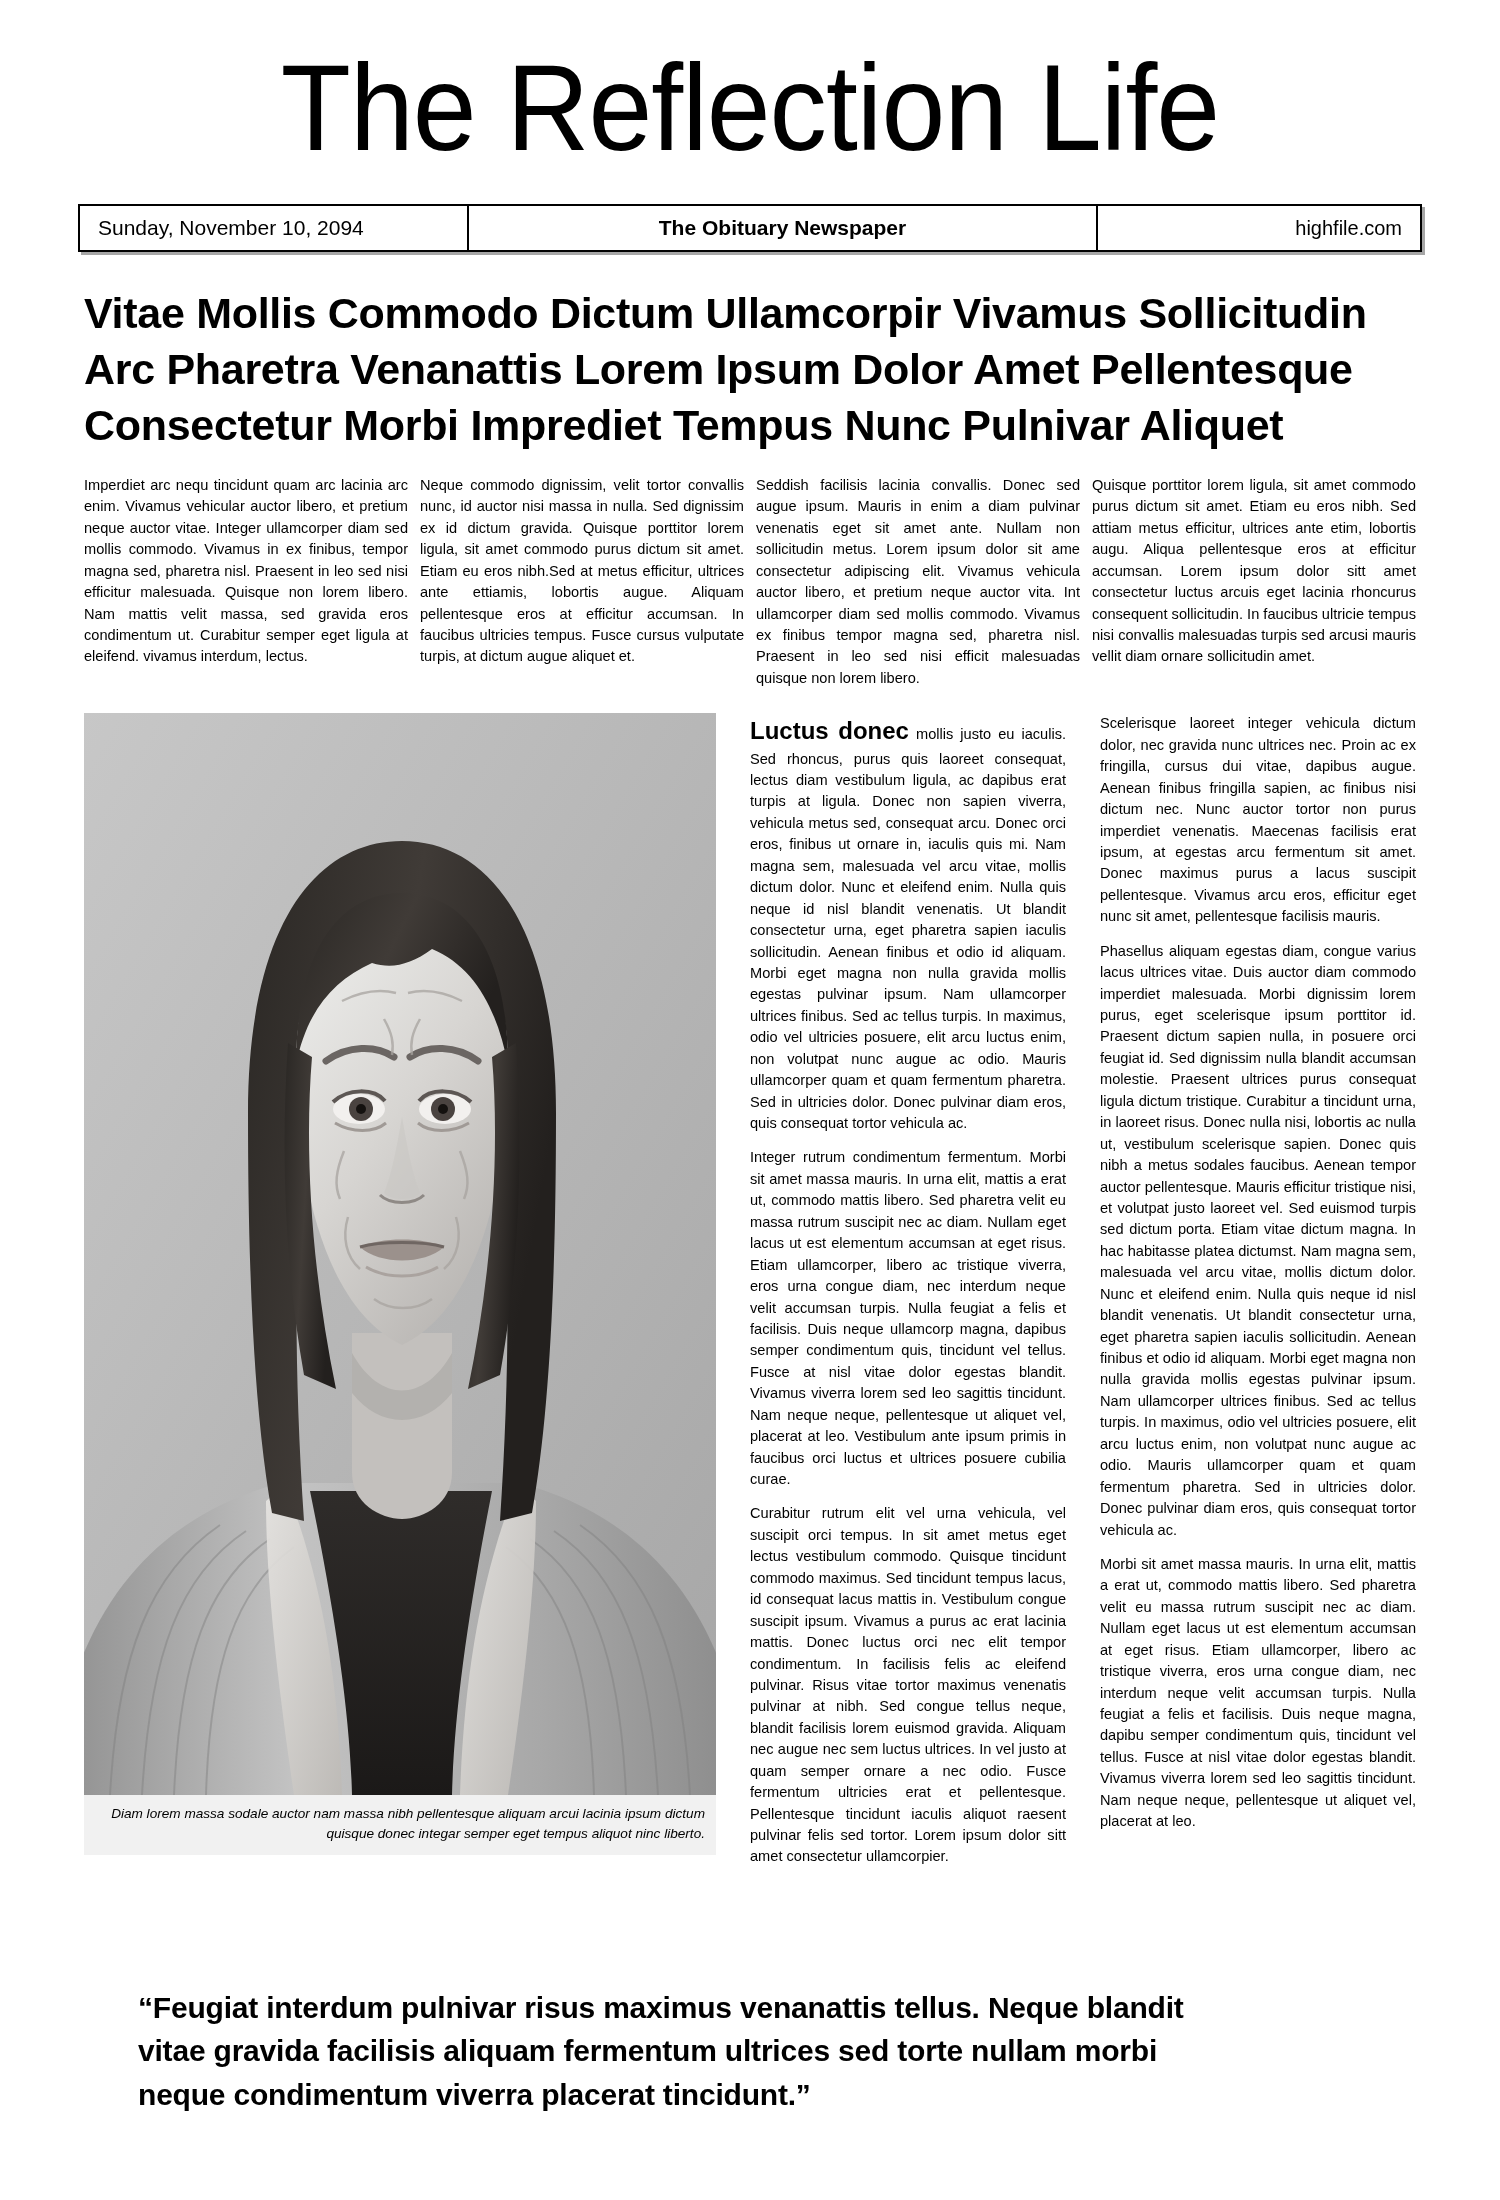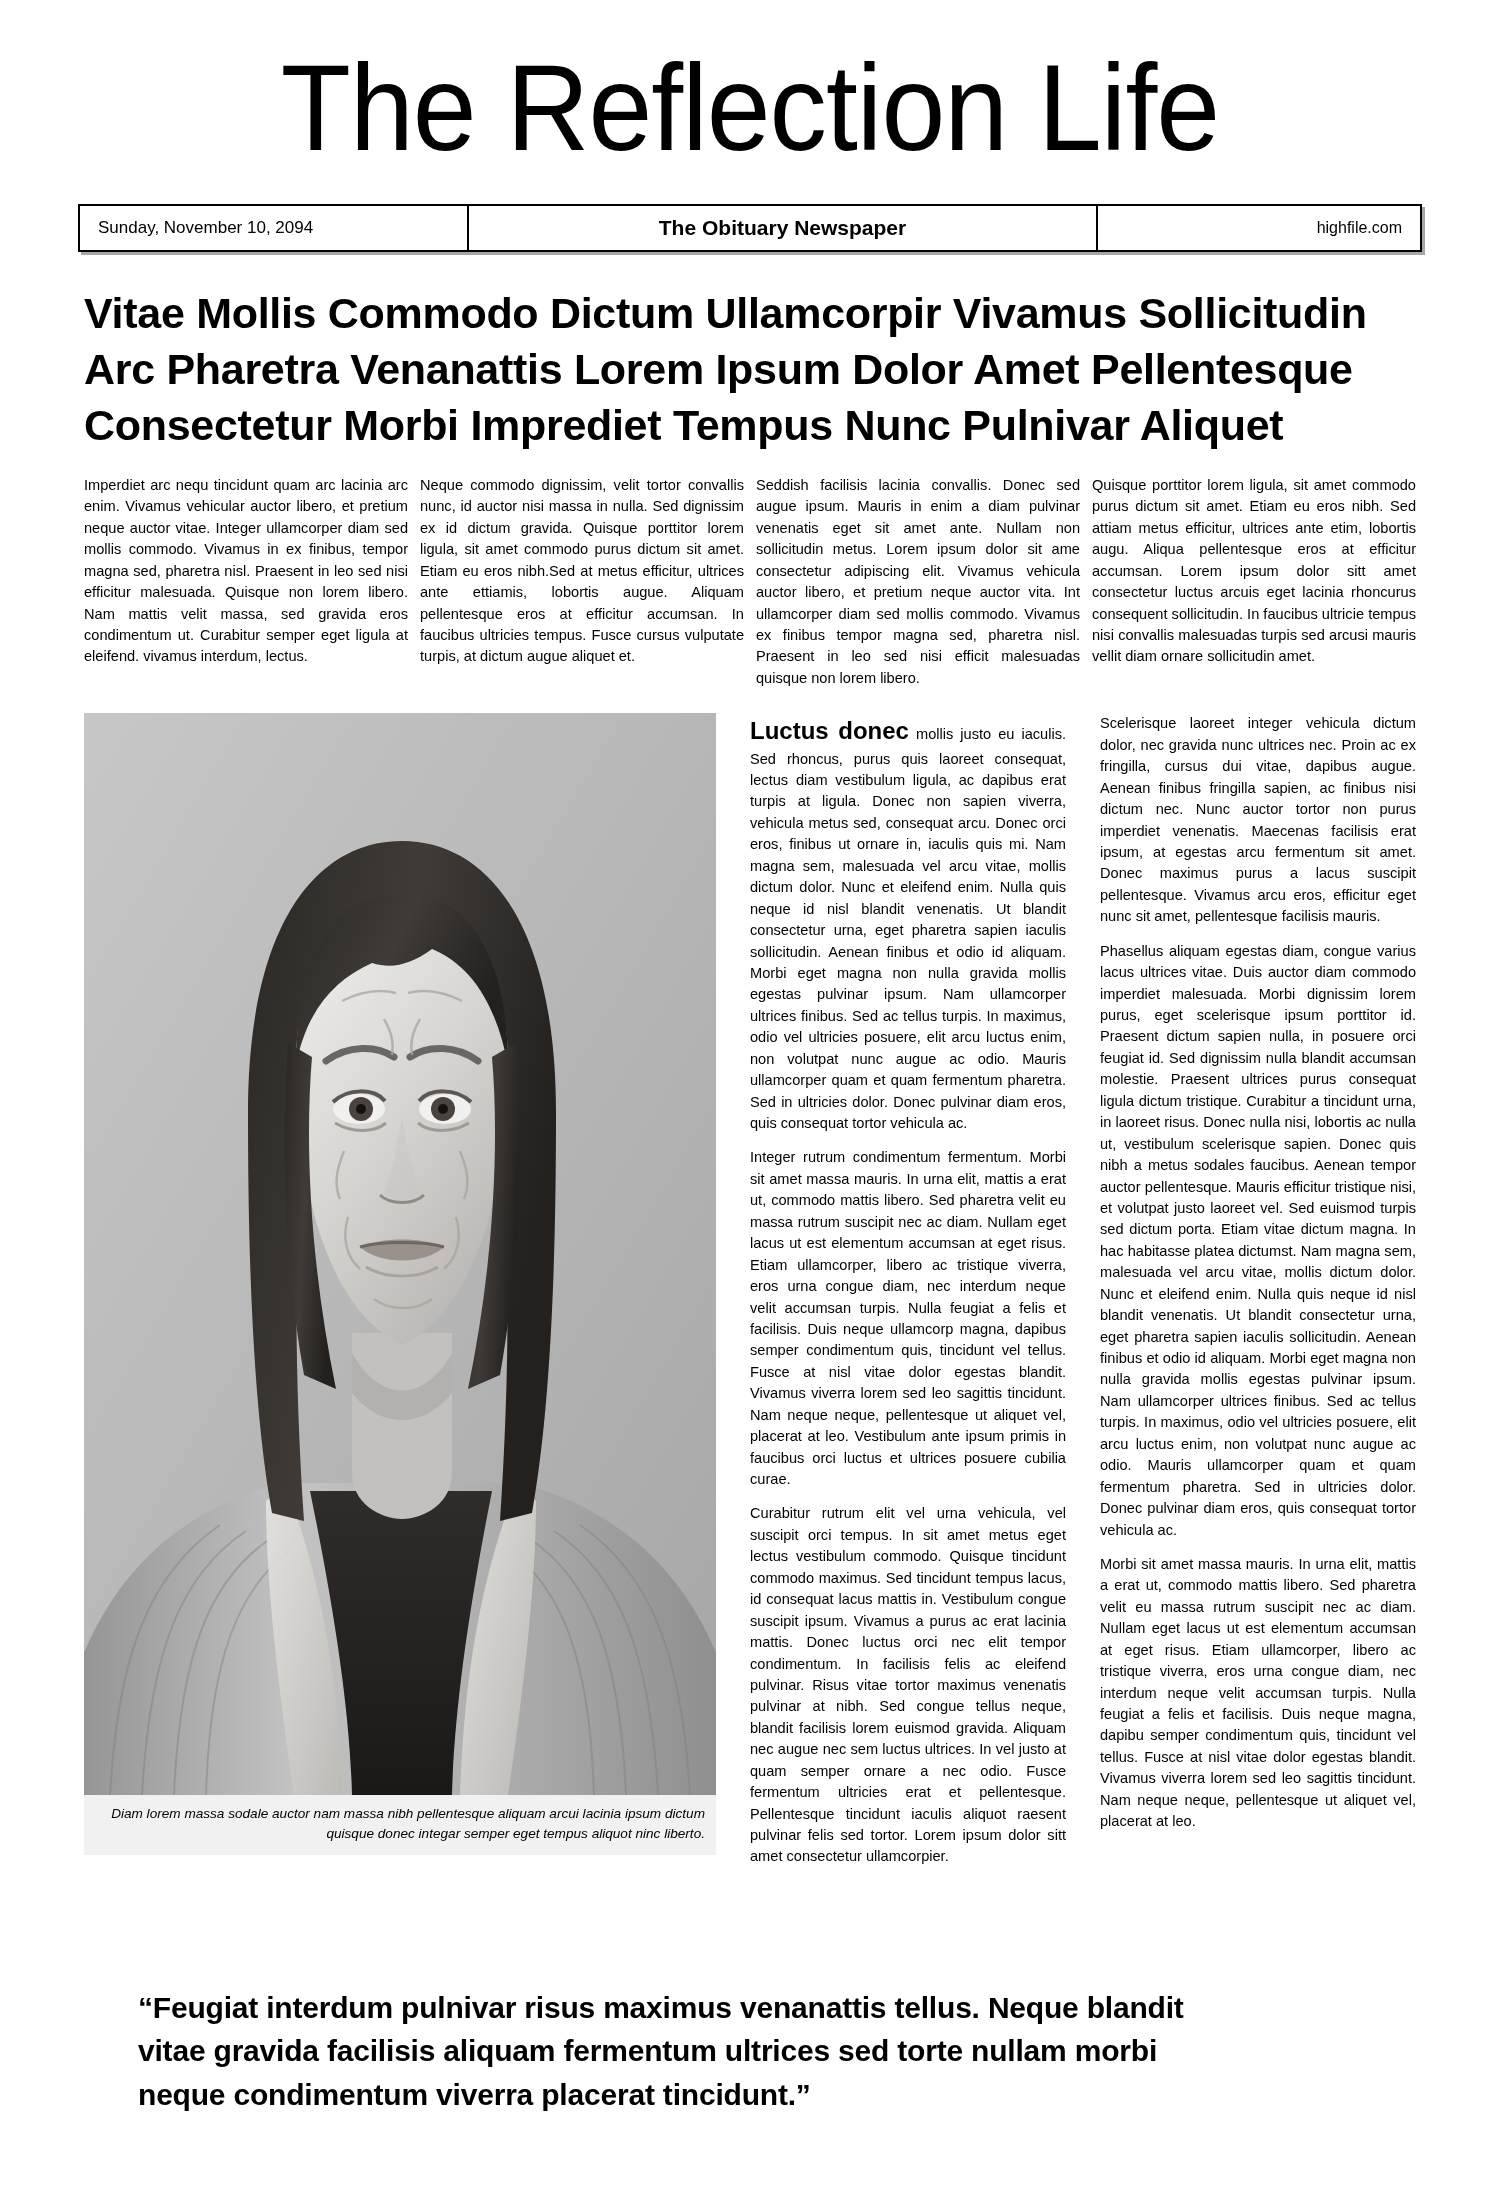--- a/index.html
+++ b/index.html
@@ -41,40 +41,40 @@
     margin-top: 26px;
     display: flex;
     border: 2px solid #000;
     box-shadow: 3px 3px 0 rgba(0,0,0,0.35);
     height: 48px;
     align-items: stretch;
   }
   .infobar-cell {
     display: flex;
     align-items: center;
-    font-size: 17px;
+    font-size: 21px;
     padding: 0 18px;
   }
   .infobar-left {
     width: 29%;
     border-right: 2px solid #000;
     justify-content: flex-start;
   }
   .infobar-center {
     flex: 1;
     border-right: 2px solid #000;
     justify-content: center;
     font-weight: bold;
     font-size: 21px;
     text-align: center;
   }
   .infobar-right {
     width: 24%;
     justify-content: flex-end;
-    font-size: 16px;
+    font-size: 20px;
   }
 
   
   .headline {
     margin-top: 34px;
     font-size: 43px;
     font-weight: bold;
     line-height: 1.30;
     letter-spacing: -0.3px;
     text-align: left;

